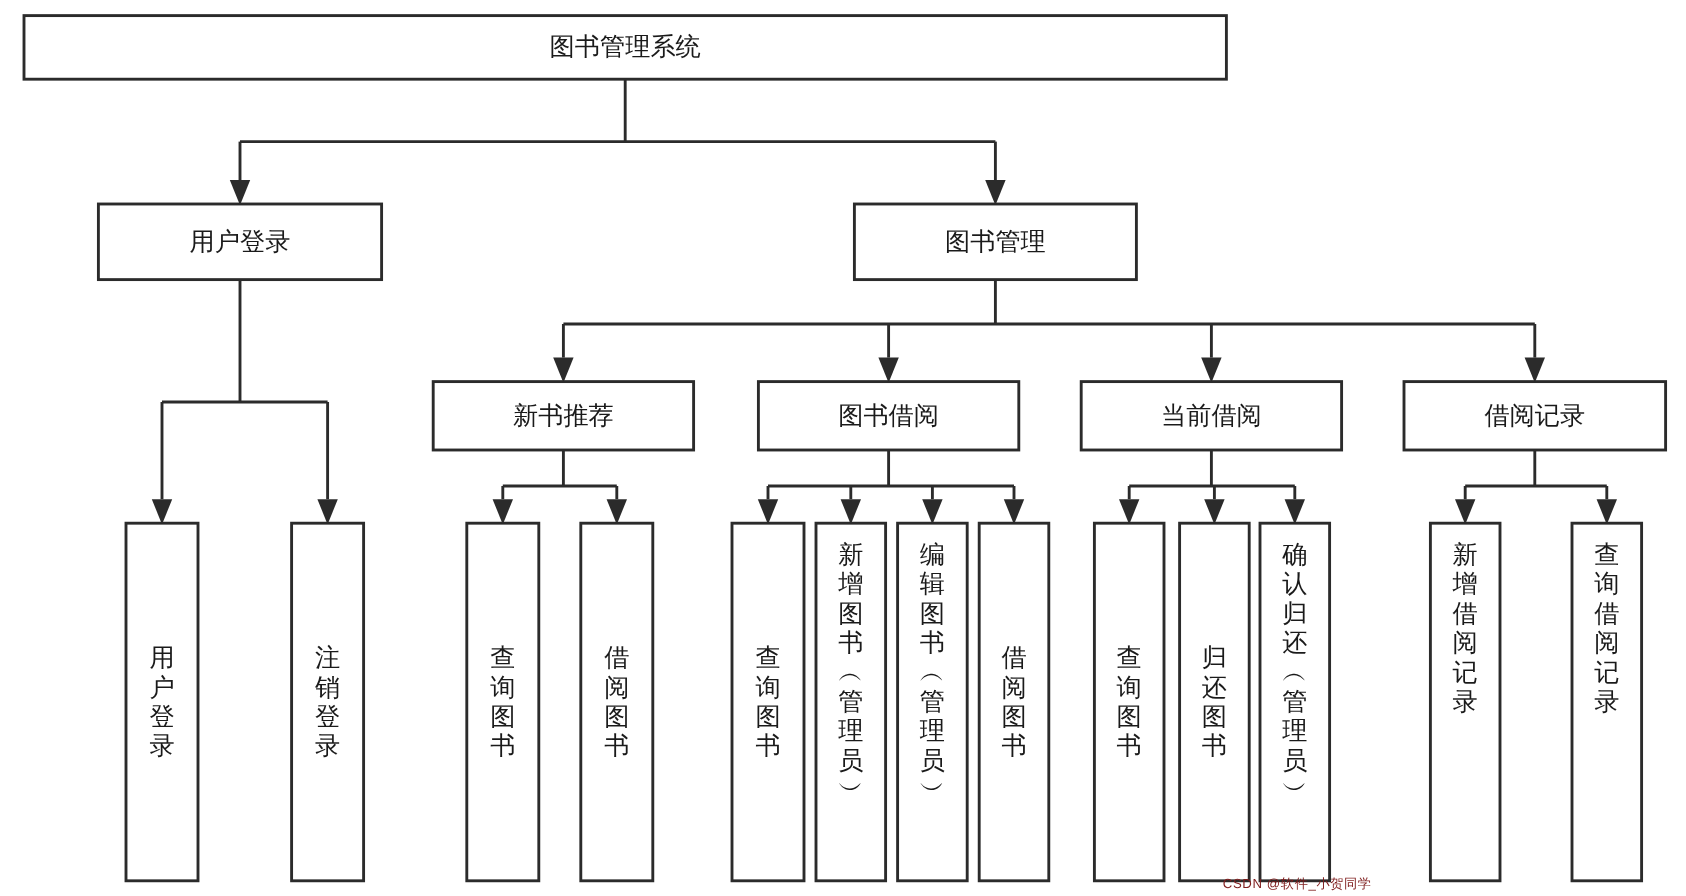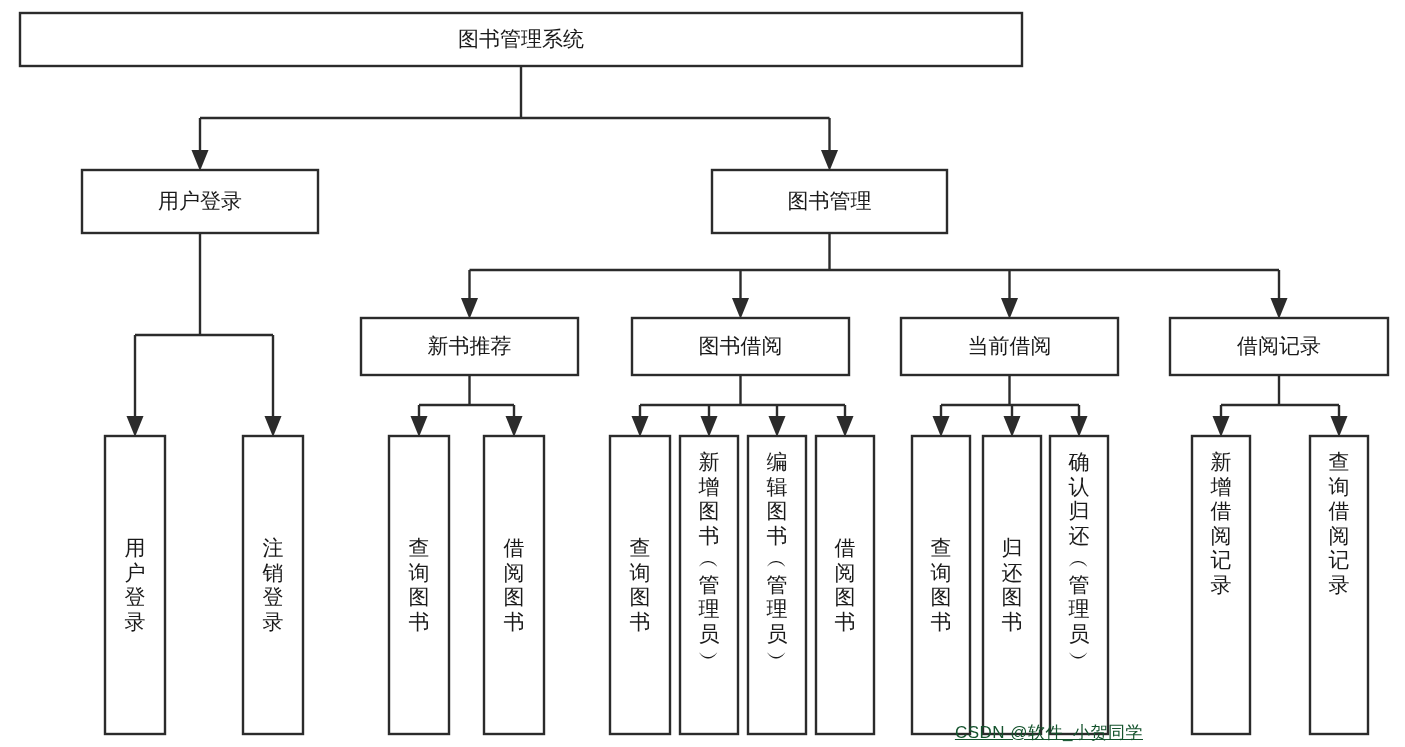--- a/index.html
+++ b/index.html
@@ -53,25 +53,24 @@
     fill: #1a1a1a;
     font-family: "Liberation Sans", "DejaVu Sans", sans-serif;
     font-size: 21px;
     text-anchor: middle;
   }
   .watermark {
     position: absolute;
     right: 8px;
     bottom: 3px;
     font-family: "Liberation Sans", "DejaVu Sans", sans-serif;
-    font-size: 17px;
-    color: #14532d;
+    font-size: 11px;
+    color: #7f1d1d;
     white-space: nowrap;
     letter-spacing: 0.5px;
-    text-decoration: underline;
   }
 </style>
 </head>
 <body>
 
 <div id="chart-root">
   <svg class="diagram" viewBox="0 0 1405 747">
     <g id="edge-layer">
         <line class="link-line" x1="521" y1="66" x2="521" y2="118"></line>
         <line class="link-line" x1="200" y1="118" x2="829.5" y2="118"></line>

